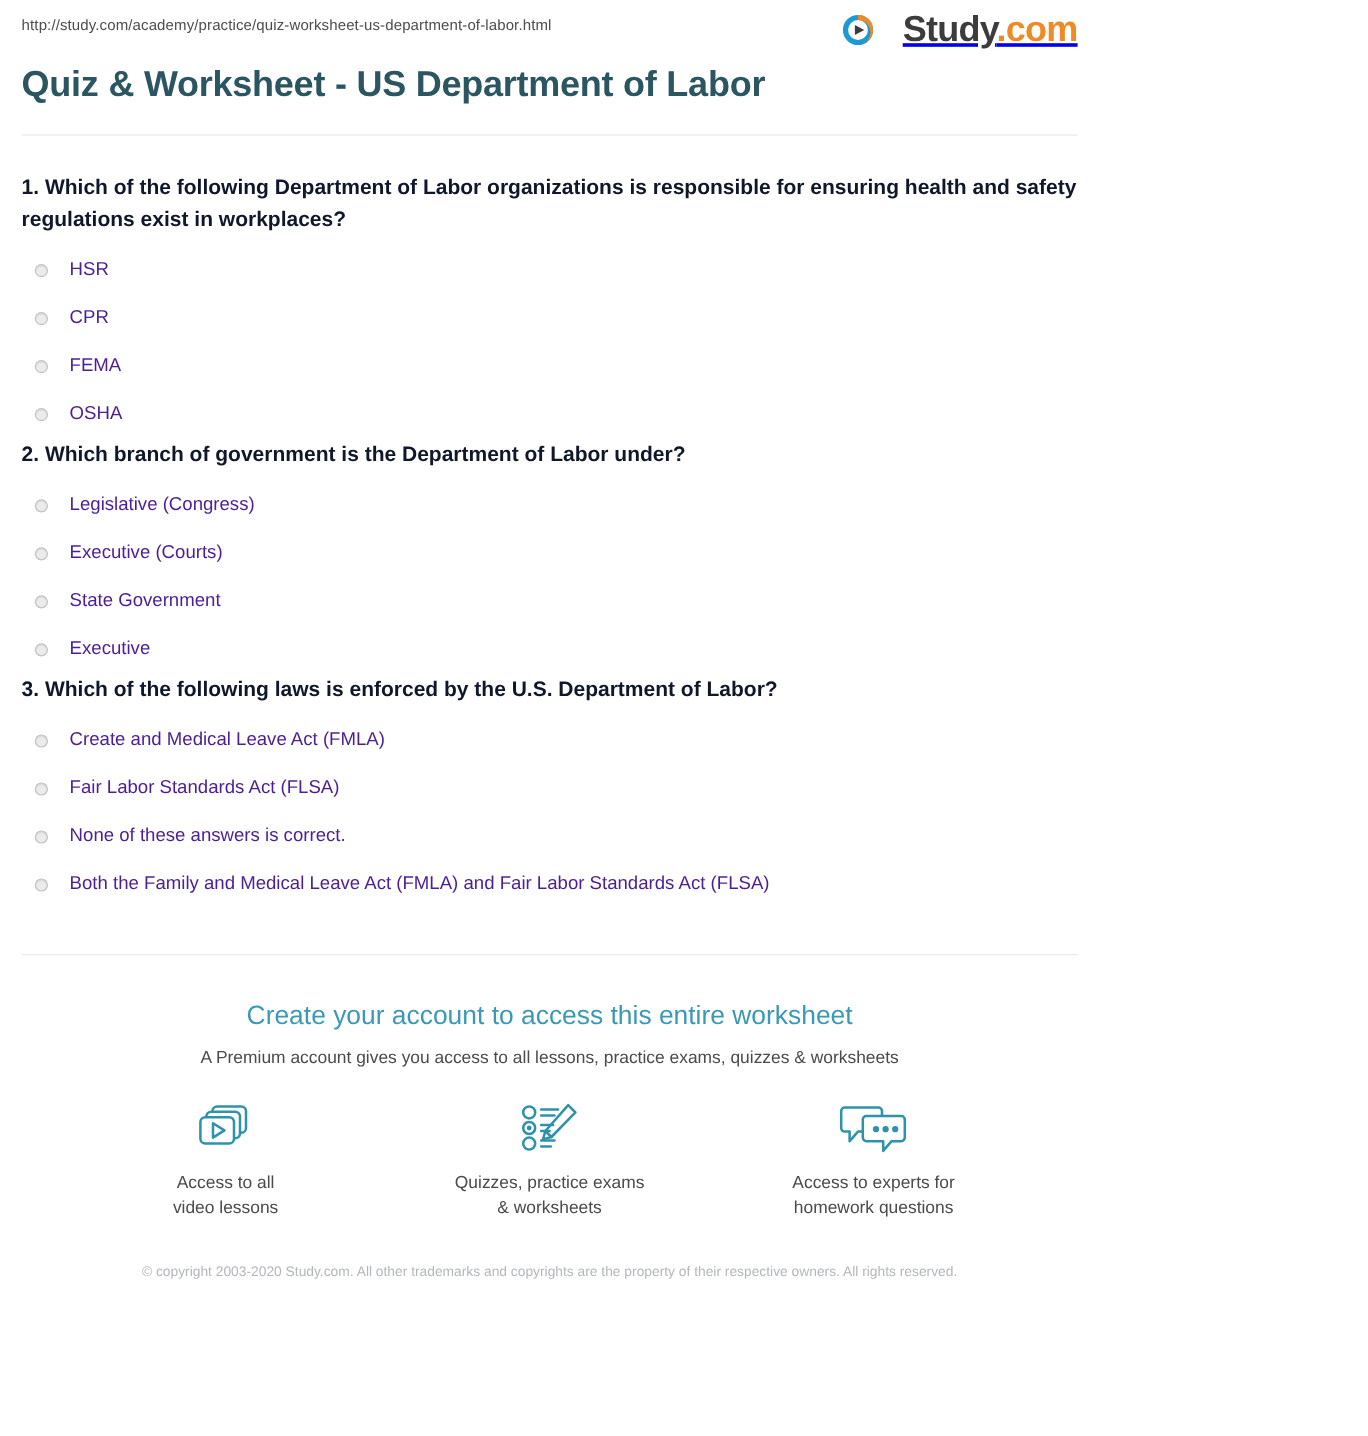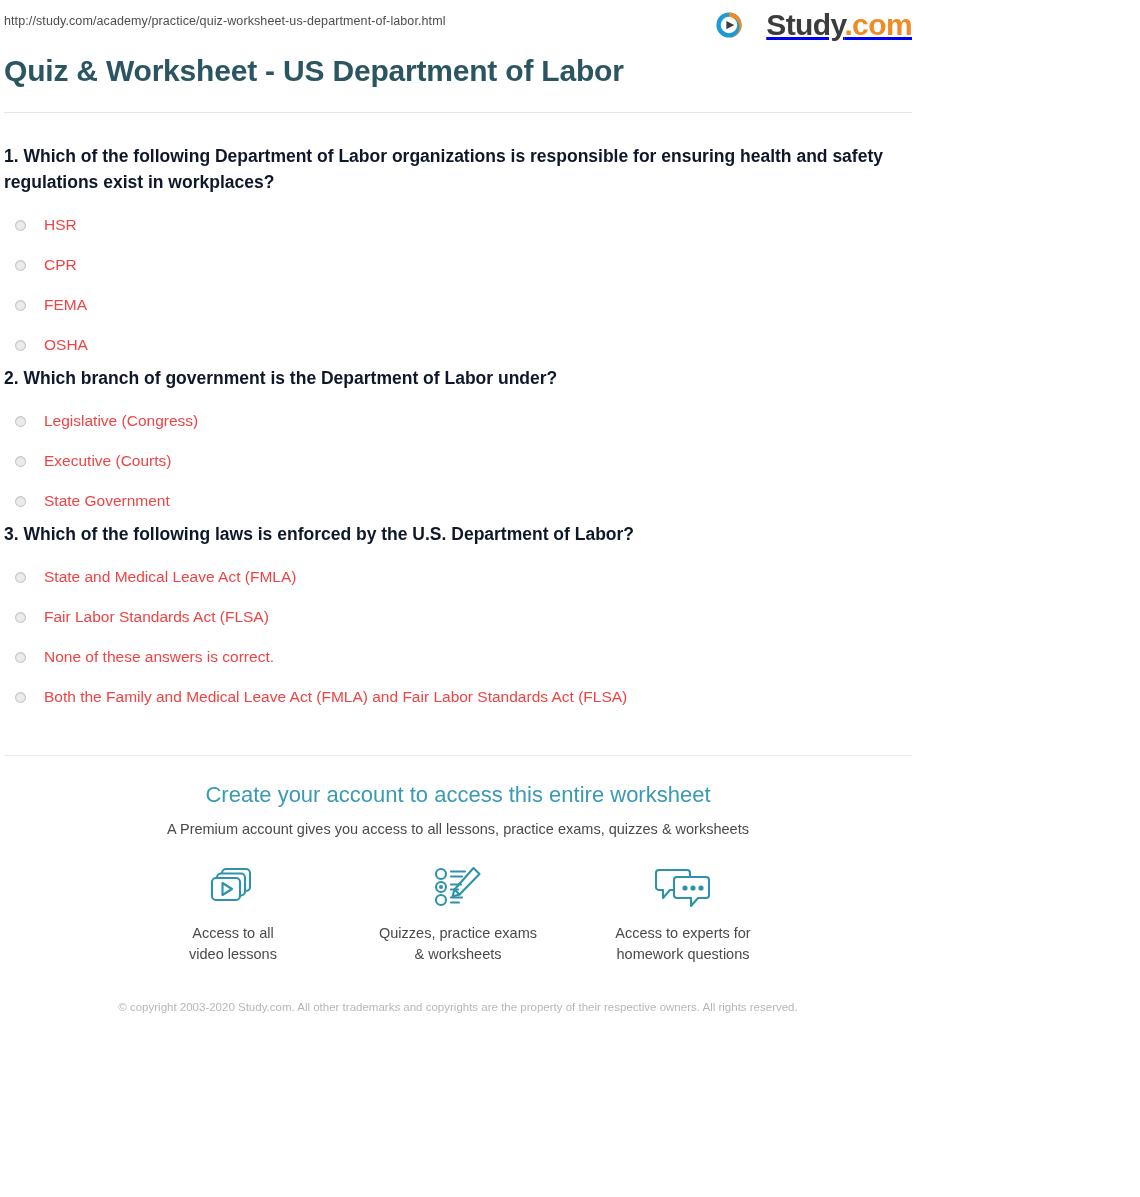--- a/index.html
+++ b/index.html
@@ -10,21 +10,21 @@
   }
   body {
     width: 1140px;
     height: 1197px;
     font-family: "Liberation Sans", sans-serif;
     color: #444444;
     position: relative;
     overflow: hidden;
   }
 
-  .page { width: 916px; padding: 0 4px; }
+  .page { width: 916px; padding: 0 18px; }
 
   
   .topbar {
     display: flex;
     align-items: flex-start;
     justify-content: space-between;
     padding-top: 10px;
     height: 48px;
   }
   .url {
@@ -92,50 +92,50 @@
     height: 11px;
     border-radius: 50%;
     border: 1px solid #c2c2c2;
     background: #ebebeb;
     margin: 0 18px 0 11px;
     flex: 0 0 auto;
     box-shadow: inset 0 1px 1px rgba(0,0,0,0.08);
   }
   .option-label {
     font-size: 15.5px;
-    color: #ef4444;
+    color: #4c1d95;
     line-height: 20px;
   }
 
   
   .cta-rule {
     border: 0;
     border-top: 1px solid #e8eaeb;
     margin: 38px 0 0 0;
   }
   .cta { text-align: center; padding-top: 24px; }
   .cta-heading {
     font-size: 22px;
     color: #3a9ab5;
     font-weight: normal;
-    margin: 0;
+    margin: 11px;
     line-height: 30px;
   }
   .cta-sub {
     font-size: 14.5px;
     color: #4a4a4a;
     margin: 9px 0 0 0;
     line-height: 20px;
   }
 
   .features {
     display: flex;
     justify-content: center;
     align-items: flex-start;
-    gap: 55px;
+    gap: 100px;
     margin-top: 22px;
   }
   .feature { width: 170px; text-align: center; }
   .feature-icon {
     height: 52px;
     display: flex;
     align-items: center;
     justify-content: center;
   }
   .feature-label {
@@ -210,29 +210,33 @@
           <span class="option-label">Legislative (Congress)</span>
         </li>
         <li class="option">
           <span class="radio"></span>
           <span class="option-label">Executive (Courts)</span>
         </li>
         <li class="option">
           <span class="radio"></span>
           <span class="option-label">State Government</span>
         </li>
+        <li class="option">
+          <span class="radio"></span>
+          <span class="option-label">Executive</span>
+        </li>
       </ul>
     </div>
 
     <div class="question-block">
       <p class="question-text">3. Which of the following laws is enforced by the U.S. Department of Labor?</p>
       <ul class="options">
         <li class="option">
           <span class="radio"></span>
-          <span class="option-label">State and Medical Leave Act (FMLA)</span>
+          <span class="option-label">Create and Medical Leave Act (FMLA)</span>
         </li>
         <li class="option">
           <span class="radio"></span>
           <span class="option-label">Fair Labor Standards Act (FLSA)</span>
         </li>
         <li class="option">
           <span class="radio"></span>
           <span class="option-label">None of these answers is correct.</span>
         </li>
         <li class="option">

